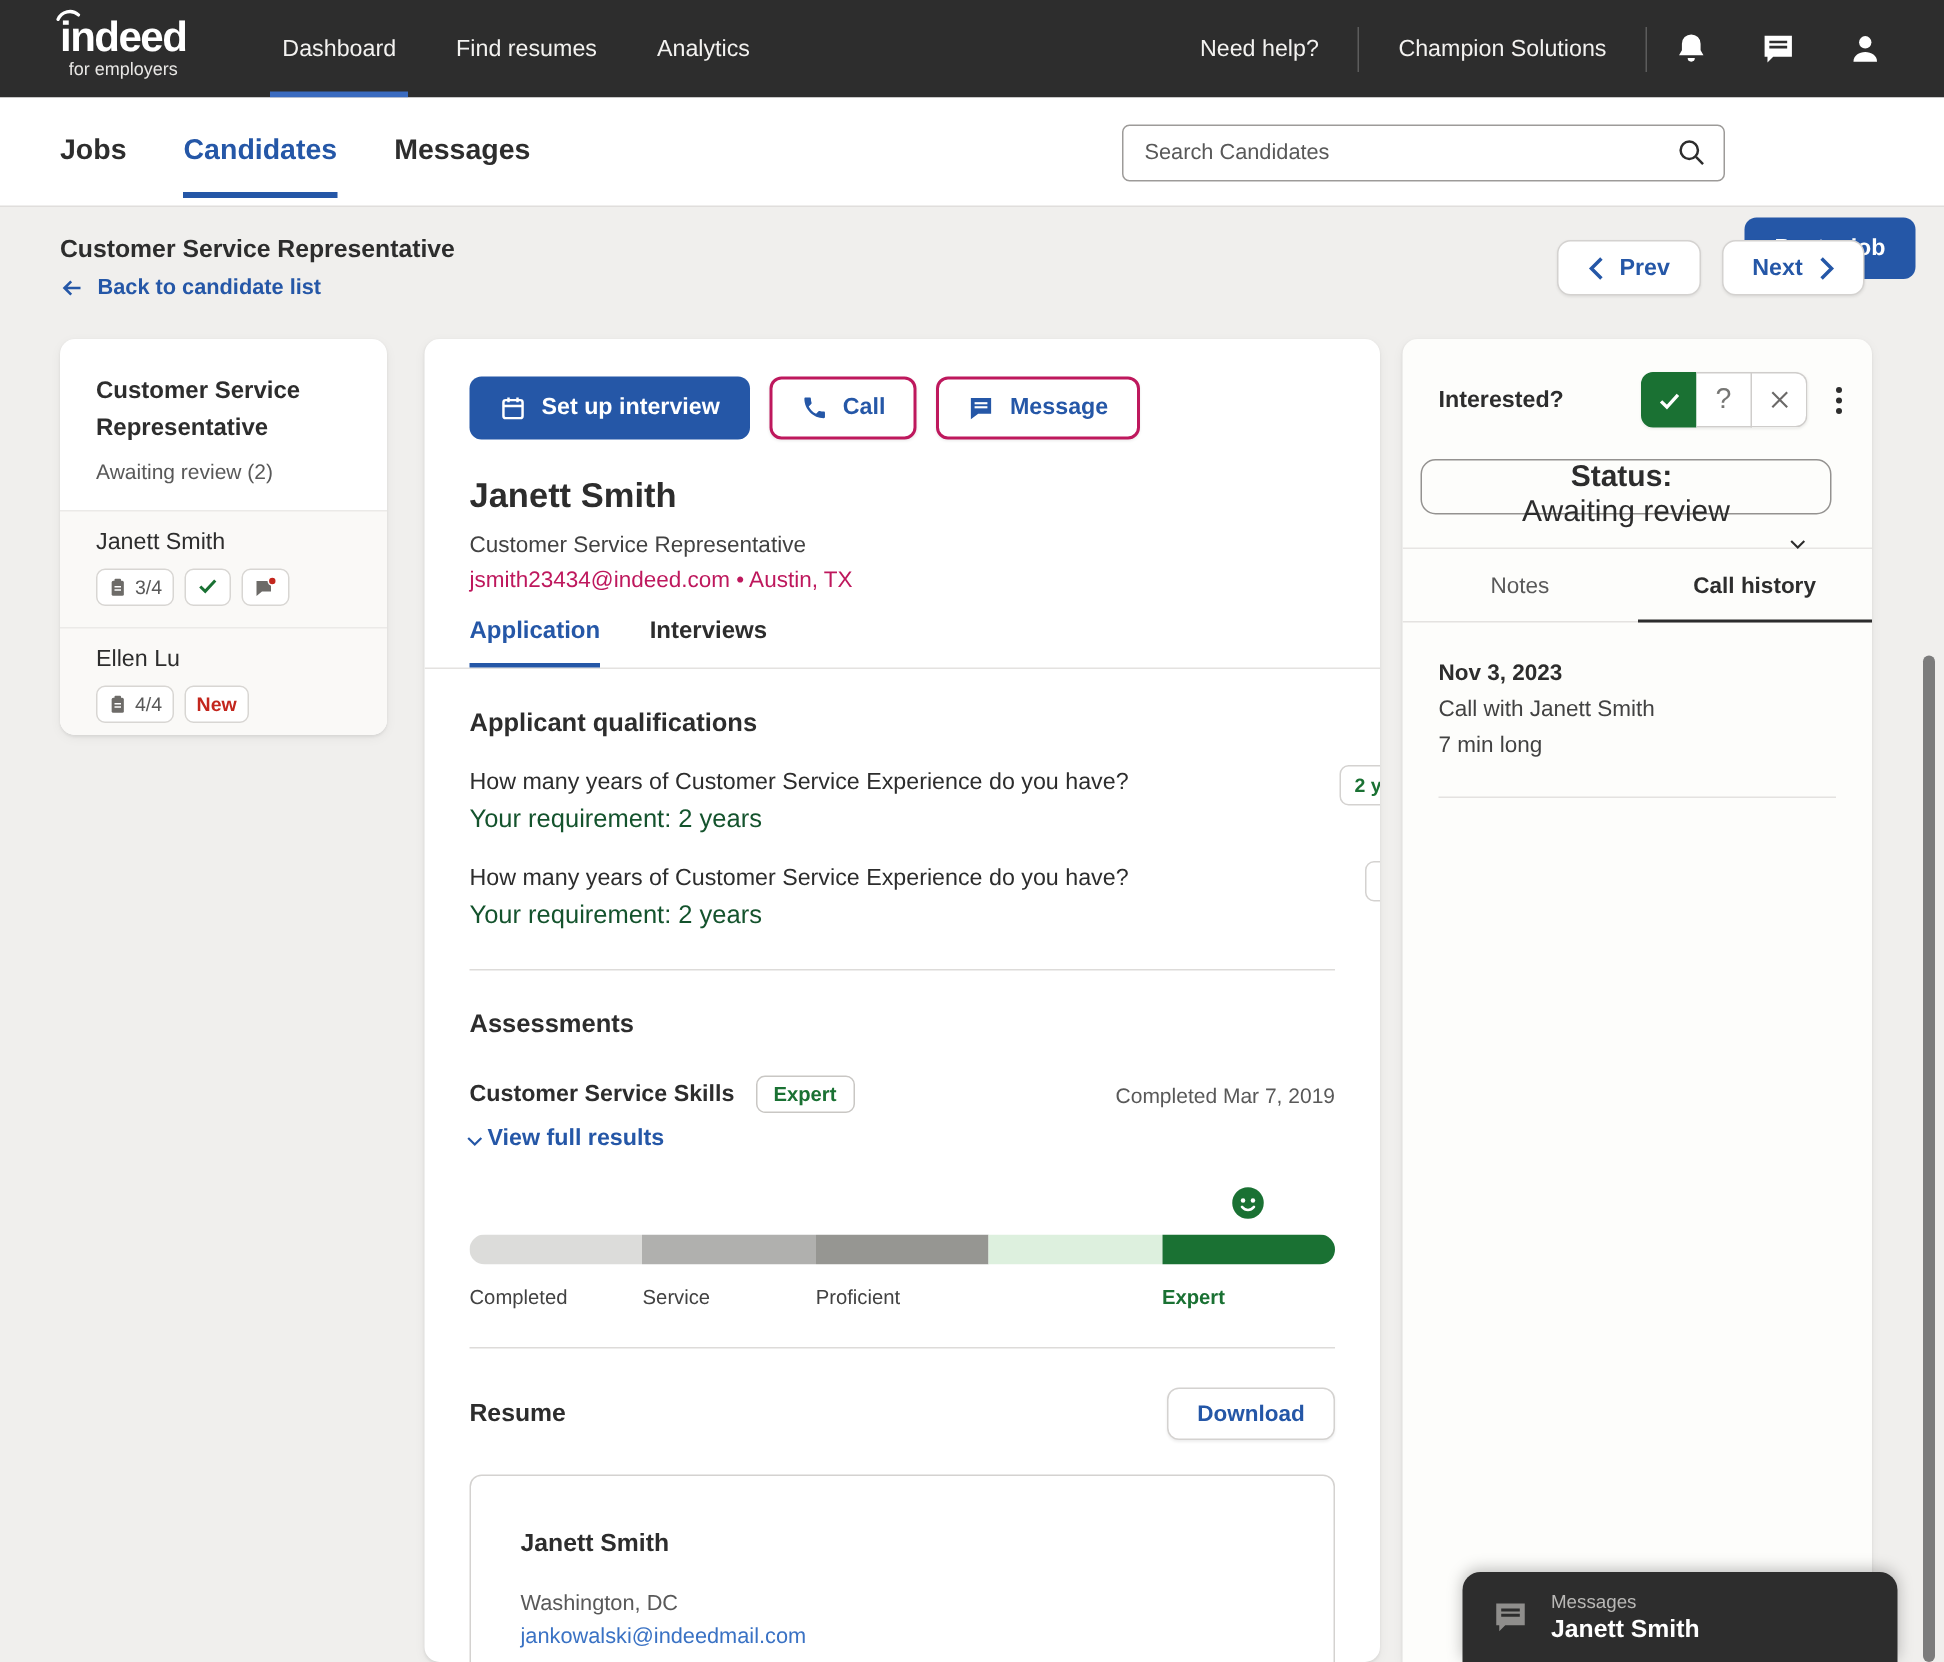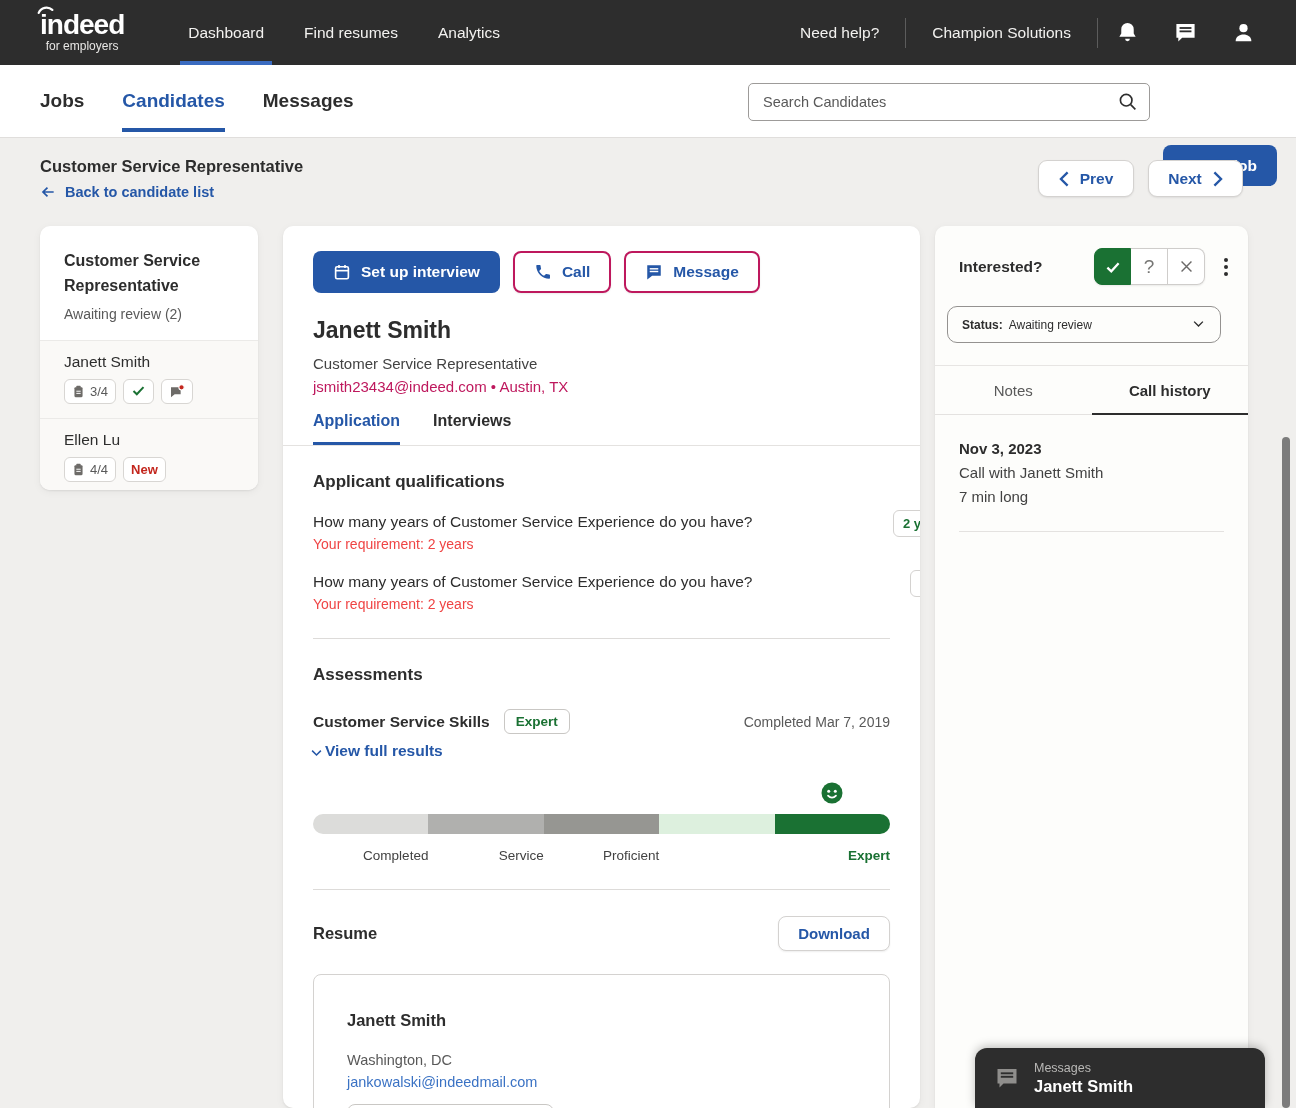--- a/index.html
+++ b/index.html
@@ -64,37 +64,37 @@
   .cand-h-contact { margin:6px 30px 0; font-size:15px; color:#be185d; }
   .main-tabbar { margin-top:17px; border-bottom:1px solid #e4e2e0; padding-left:30px; display:flex; gap:33px; }
   .mtab { position:relative; padding-bottom:15px; font-size:16px; font-weight:bold; color:#2d2d2d; cursor:pointer; }
   .mtab.active { color:#2557a7; }
   .mtab.active::after { content:""; position:absolute; left:0; right:0; bottom:0; height:3px; background:#2557a7; }
   .section { position:relative; padding:26px 30px 0; }
   .section-div { margin-top:26px; border-bottom:1px solid #dddbd9; }
   .sec-h { font-size:17px; font-weight:bold; }
   .qual { margin-top:21px; position:relative; }
   .qual-q { font-size:15.5px; color:#2d2d2d; width:480px; }
-  .qual-req { margin-top:5px; font-size:14px; color:#ef4444; }
+  .qual-req { margin-top:5px; font-size:17px; color:#14532d; }
   .answer-pill { position:absolute; top:-3px; height:27px; background:#fff; border:1px solid #d4d2d0; border-radius:6px; display:flex; align-items:center; padding:0 9px; font-size:13px; font-weight:bold; white-space:nowrap; }
   .ans-green { left:580px; width:72px; color:#1a7133; }
   .ans-plain { left:597px; width:60px; color:#2d2d2d; font-weight:normal; }
   .skill-row { margin-top:24px; display:flex; align-items:center; }
   .skill-name { font-size:15.5px; font-weight:bold; }
   .level-badge { margin-left:14px; border:1px solid #c9c7c4; border-radius:6px; padding:4px 11px; font-size:13.5px; font-weight:bold; color:#1a7133; background:#fff; }
   .completed-txt { margin-left:auto; font-size:14px; color:#595959; }
   .results-link { margin-top:8px; display:inline-flex; align-items:center; color:#2557a7; font-size:15.5px; font-weight:bold; cursor:pointer; }
   .results-link svg { margin:2px 1px 0 -4px; }
   .barwrap { position:relative; margin-top:50px; width:577px; }
   .face { position:absolute; left:507px; top:-33px; }
   .bar { display:flex; height:20px; border-radius:10px; overflow:hidden; }
   .seg { flex:1; }
   .seg1{background:#dcdcda} .seg2{background:#b0b0ae} .seg3{background:#969692} .seg4{background:#ddf0de} .seg5{background:#1a7133}
   .bar-labels { display:flex; margin-top:14px; }
-  .bar-label { flex:1; text-align:right; font-size:13.5px; color:#424242; }
+  .bar-label { flex:1; text-align:left; font-size:13.5px; color:#424242; }
   .bar-label.expert { color:#1a7133; font-weight:bold; }
   .resume-head { display:flex; align-items:center; }
   .resume-h { font-size:16.5px; font-weight:bold; }
   .download-btn { margin-left:auto; width:112px; height:35px; background:#fff; border:1px solid #d4d2d0; border-radius:8px; box-shadow:0 1px 2px rgba(0,0,0,.07); color:#2557a7; font-size:15px; font-weight:bold; font-family:inherit; cursor:pointer; }
   .resume-doc { margin-top:23px; border:1px solid #d4d2d0; border-radius:8px; height:400px; padding:36px 33px; }
   .doc-name { font-size:16.5px; font-weight:bold; }
   .doc-loc { margin-top:22px; font-size:14.5px; color:#595959; }
   .doc-email { margin-top:6px; font-size:14.5px; color:#3a72c4; cursor:pointer; }
   .phone-btn { margin-top:14px; height:40px; padding:0 26px; background:#fff; border:1px solid #c9c7c4; border-radius:8px; color:#2557a7; font-size:15.5px; font-weight:bold; font-family:inherit; cursor:pointer; }
 
@@ -103,21 +103,21 @@
   .interest-row { display:flex; align-items:center; padding:22px 14px 0 24px; }
   .interest-q { font-size:15.5px; font-weight:bold; margin-right:auto; }
   .segmented { display:flex; border-radius:8px; box-shadow:0 1px 2px rgba(0,0,0,.08); }
   .seg-btn { width:37px; height:37px; display:flex; align-items:center; justify-content:center; background:#fff; border:1px solid #cfcdcb; border-left:none; cursor:pointer; color:#595959; }
   .seg-btn:first-child { border-left:1px solid #cfcdcb; border-radius:8px 0 0 8px; }
   .seg-btn:last-child { border-radius:0 8px 8px 0; }
   .seg-btn.sel { background:#1a7133; border-color:#1a7133; color:#fff; }
   .seg-q { font-size:19px; color:#767674; }
   .kebab { margin-left:13px; display:flex; flex-direction:column; gap:3px; padding:6px; cursor:pointer; }
   .kebab span { width:4px; height:4px; border-radius:50%; background:#2d2d2d; }
-  .status-select { margin:21px 27px 0 12px; height:37px; border:1px solid #949290; border-radius:10px; background:#fdfdfb; display:flex; align-items:center; padding:0 14px; font-size:12px; cursor:pointer; }
+  .status-select { margin:21px 27px 0 12px; height:37px; border:1px solid #949290; border-radius:10px; background:#fdfdfb; display:flex; align-items:center; padding:0 14px; font-size:20px; cursor:pointer;flex-direction:column; }
   .status-label { font-weight:bold; margin-right:6px; }
   .status-chevron { margin-left:auto; color:#2d2d2d; }
   .panel-tabs { margin-top:22px; border-top:1px solid #e7e5e3; border-bottom:1px solid #e4e2e0; display:flex; height:50px; }
   .ptab { flex:1; position:relative; display:flex; align-items:center; justify-content:center; font-size:15px; color:#595959; cursor:pointer; }
   .ptab.active { color:#2d2d2d; font-weight:bold; }
   .ptab.active::after { content:""; position:absolute; left:0; right:0; bottom:-1px; height:2px; background:#2d2d2d; }
   .history { padding:25px 24px 0; }
   .hist-date { font-size:15px; font-weight:bold; }
   .hist-line { margin-top:7px; font-size:15px; color:#424242; }
   .hist-div { margin-top:26px; border-bottom:1px solid #e4e2e0; }

